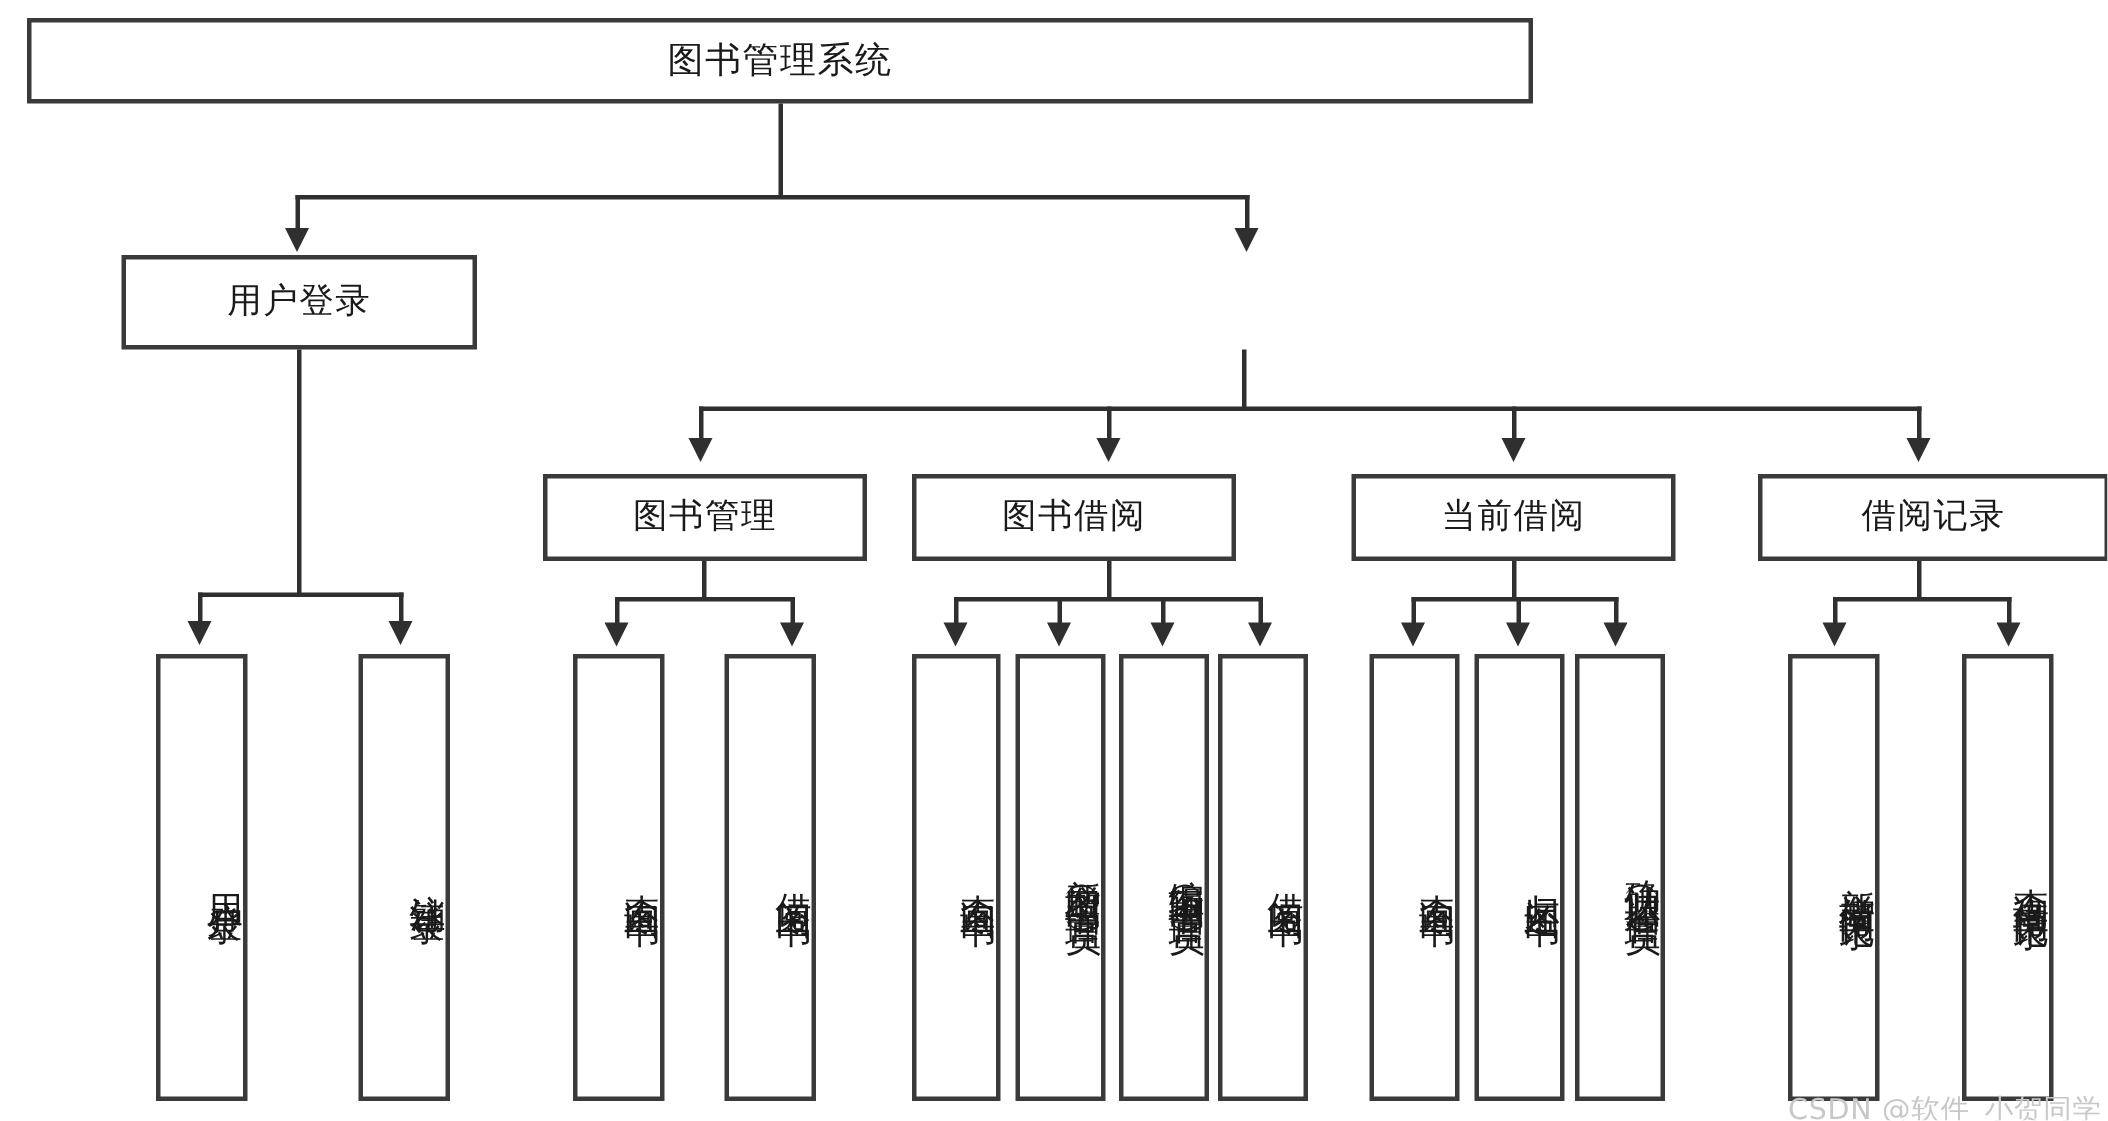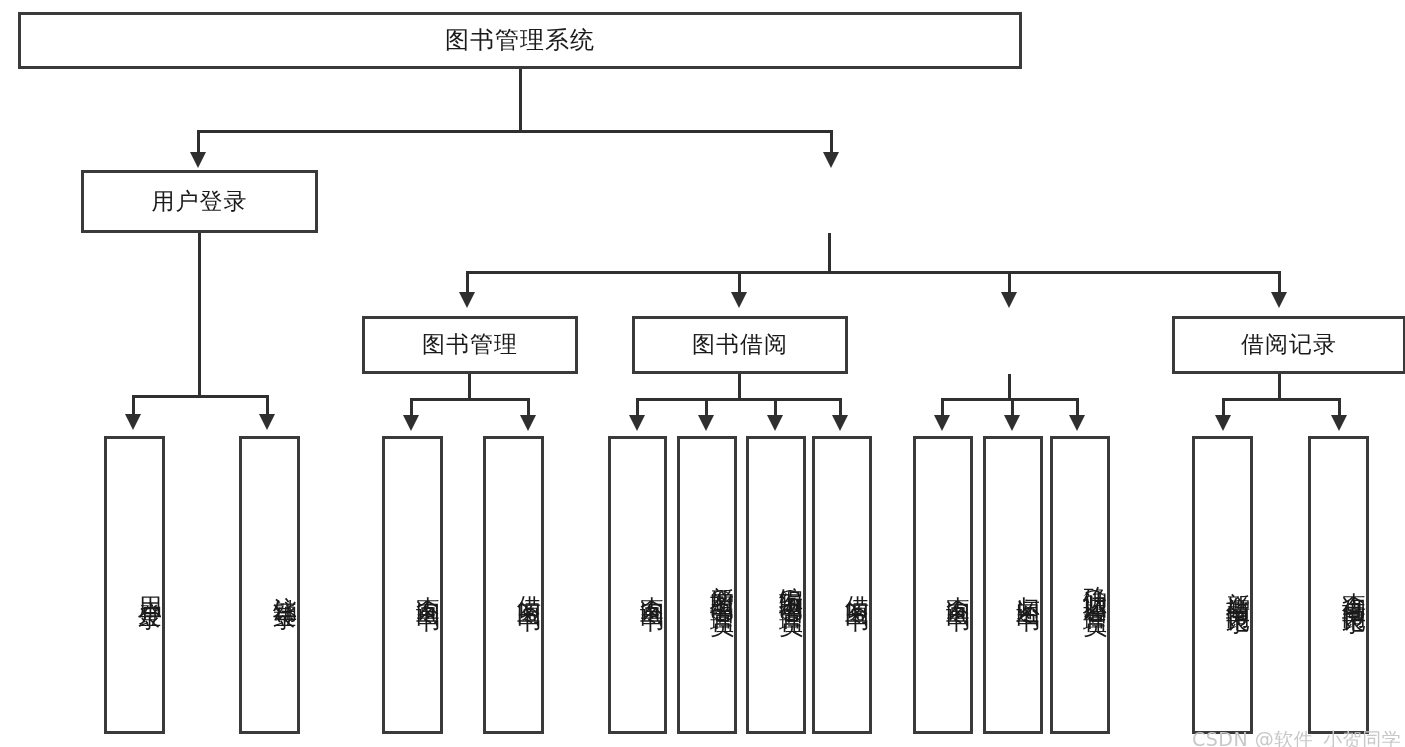--- a/index.html
+++ b/index.html
@@ -111,22 +111,25 @@
   <div class="edge vline" style="left:738px; top:271px; width:3px; height:24px;"></div>
   <div class="arrow" style="left:731px; top:292px;"></div>
   <div class="edge vline" style="left:1008px; top:271px; width:3px; height:24px;"></div>
   <div class="arrow" style="left:1001px; top:292px;"></div>
   <div class="edge vline" style="left:1278px; top:271px; width:3px; height:24px;"></div>
   <div class="arrow" style="left:1271px; top:292px;"></div>
 
   <div class="node h" style="left:362px; top:316px; width:216px; height:58px;">
     <span>图书管理</span>
   </div>
-  <div class="node h" style="left:632px; top:316px; width:216px; height:58px;">
+  <div class="node h" style="left:608px; top:316px; width:216px; height:58px;">
     <span>图书借阅</span>
+  </div>
+  <div class="node h" style="left:901px; top:316px; width:216px; height:58px;">
+    <span>当前借阅</span>
   </div>
   <div class="node h" style="left:1172px; top:316px; width:234px; height:58px;">
     <span>借阅记录</span>
   </div>
 
   <div class="edge vline" style="left:468px; top:374px; width:3px; height:26px;"></div>
   <div class="edge hline" style="left:410px; top:398px; width:120px; height:3px;"></div>
   <div class="edge vline" style="left:410px; top:398px; width:3px; height:20px;"></div>
   <div class="arrow" style="left:403px; top:415px;"></div>
   <div class="edge vline" style="left:527px; top:398px; width:3px; height:20px;"></div>

